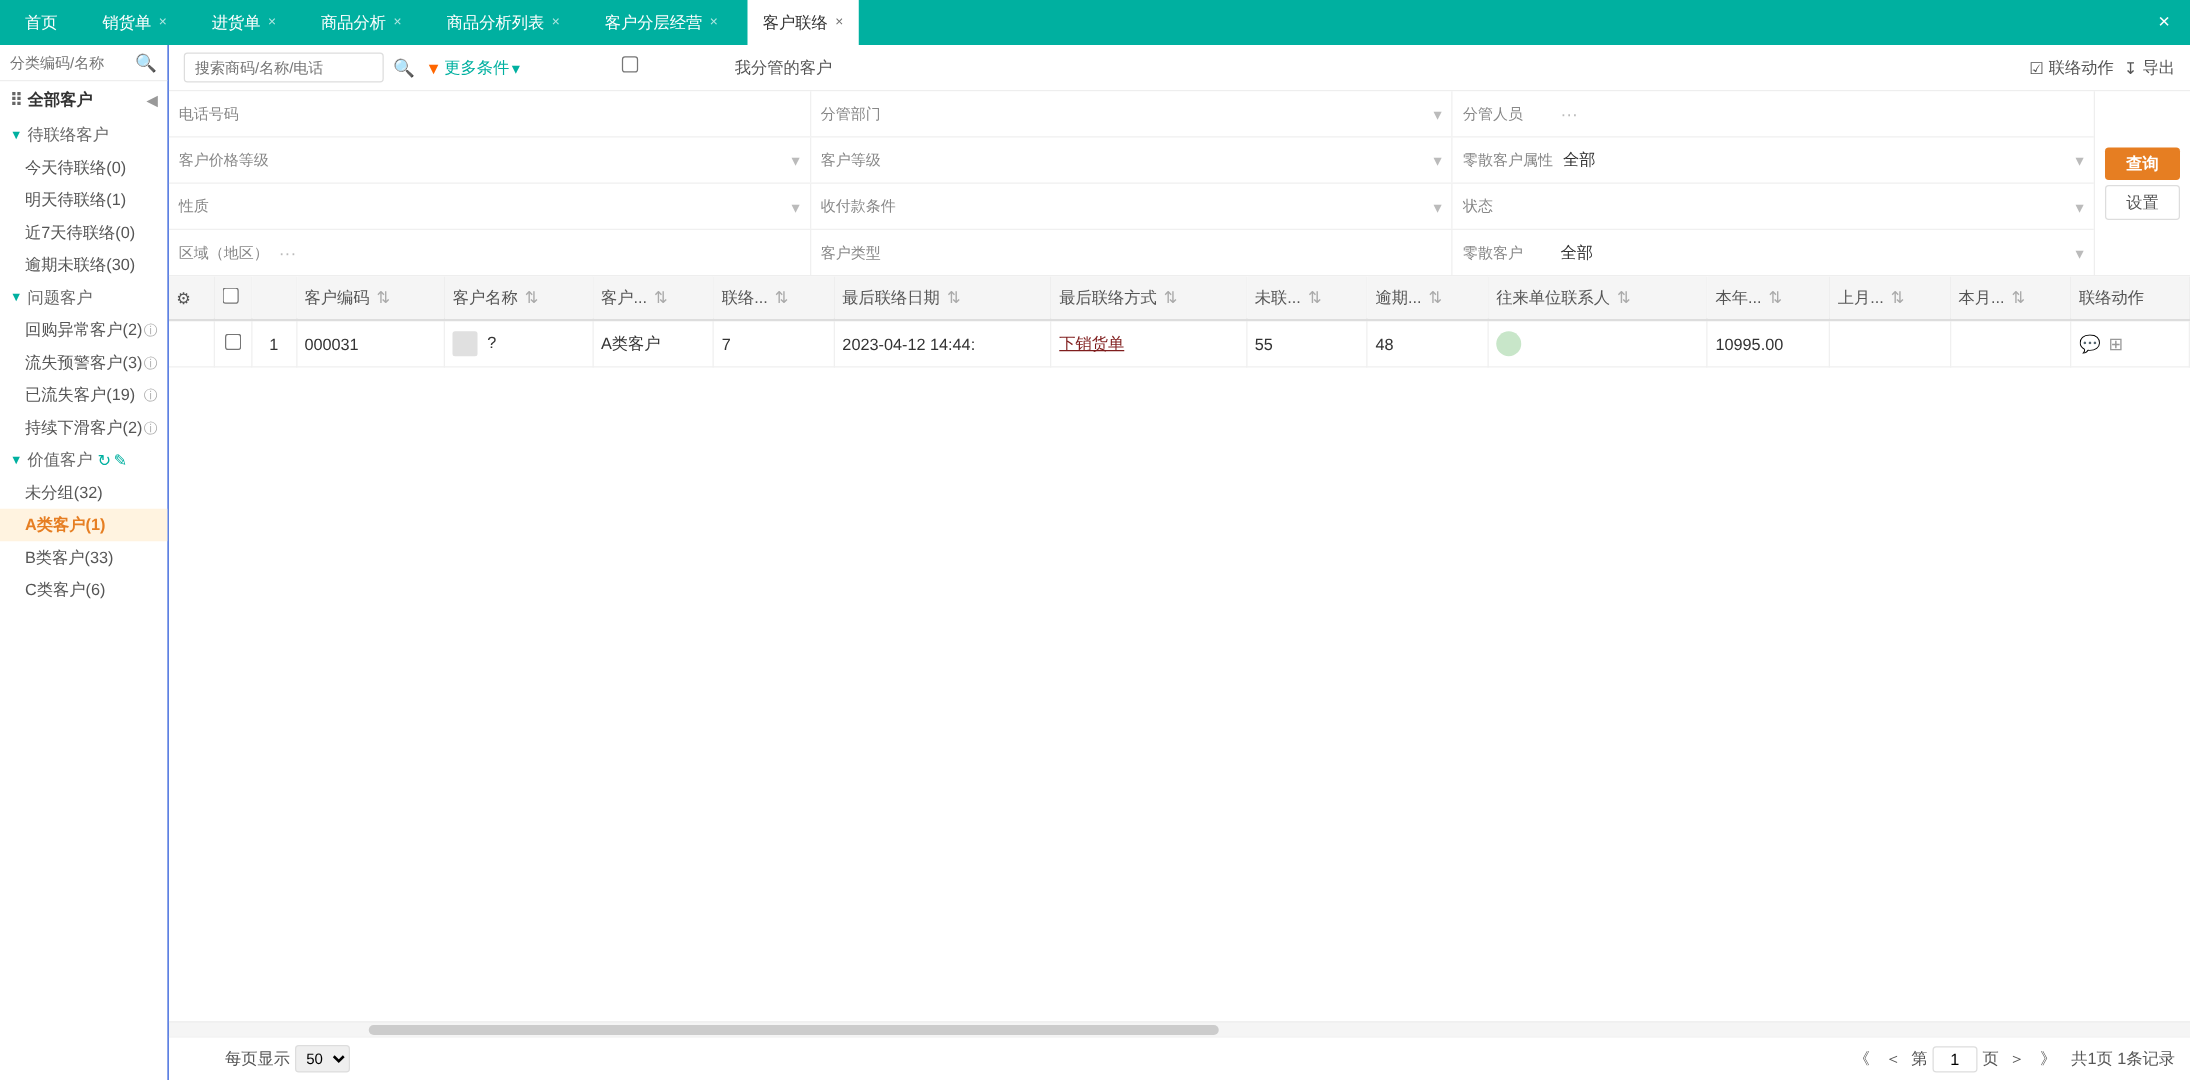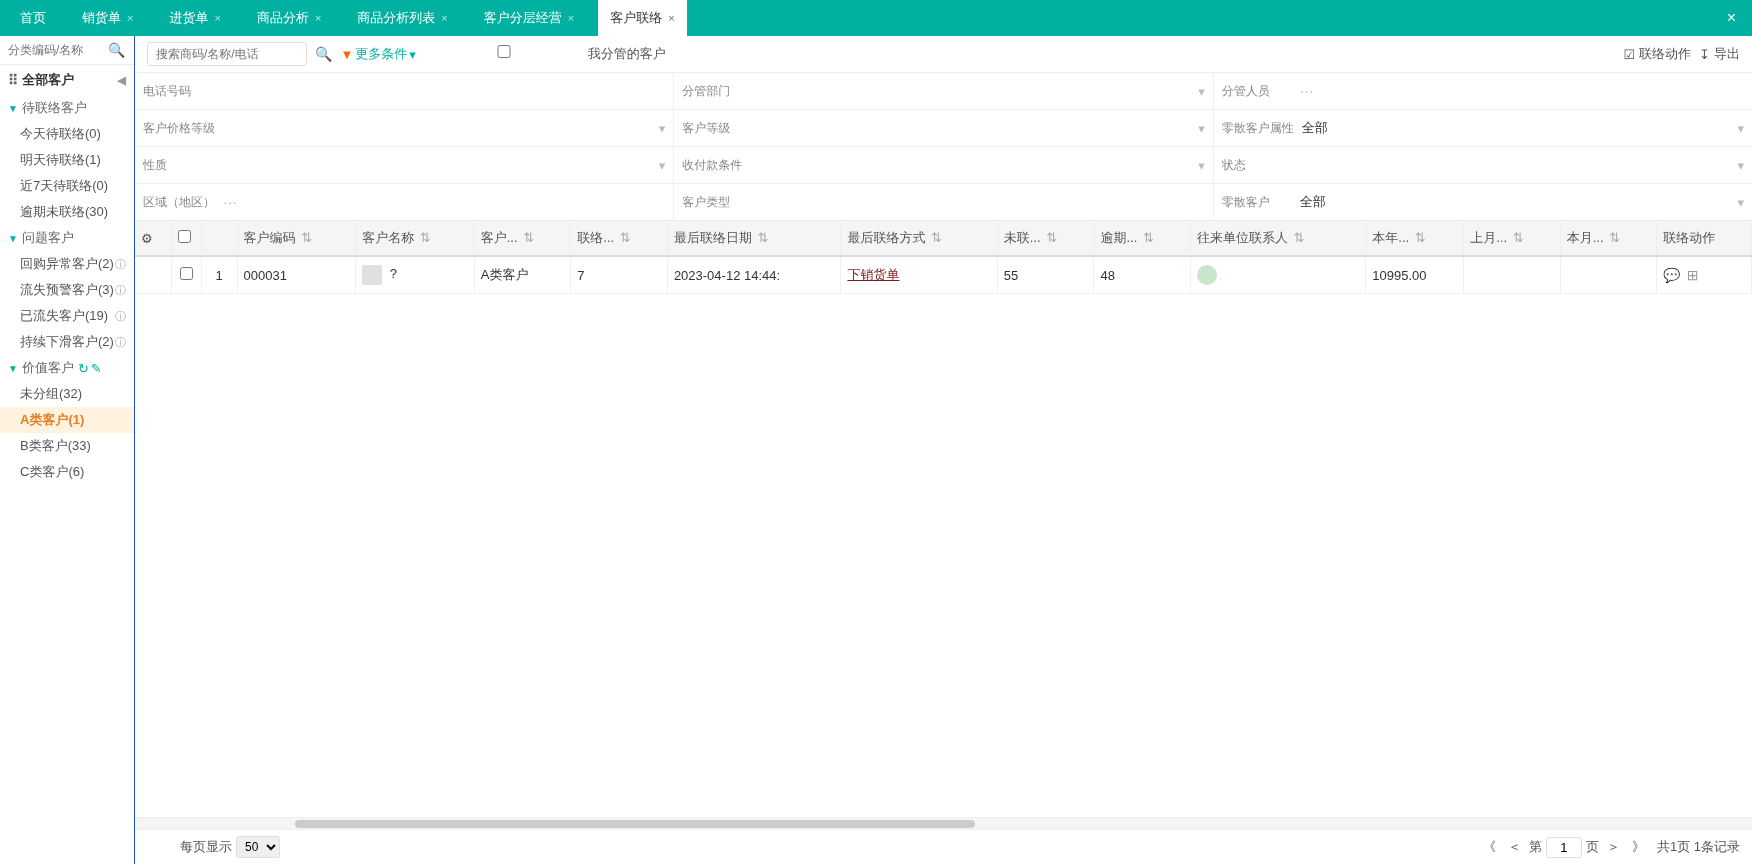--- a/index.html
+++ b/index.html
@@ -369,20 +369,24 @@
             </div>
           </div>
           <div class="filter-cell">
             <label>零散客户</label>
             <div class="fc-value">
               <span>全部</span>
               <span class="fc-arrow">▾</span>
             </div>
           </div>
         </div>
+      </div>
+      <div class="adv-filter-actions">
+        <button class="btn-query">查询</button>
+        <button class="btn-settings">设置</button>
       </div>
     </div>
 
     <div class="table-area">
       <table class="data-table">
         <thead>
           <tr>
             <th class="gear-col">⚙</th>
             <th class="check-col"><input type="checkbox" style=""></th>
             <th class="num-col"></th>

